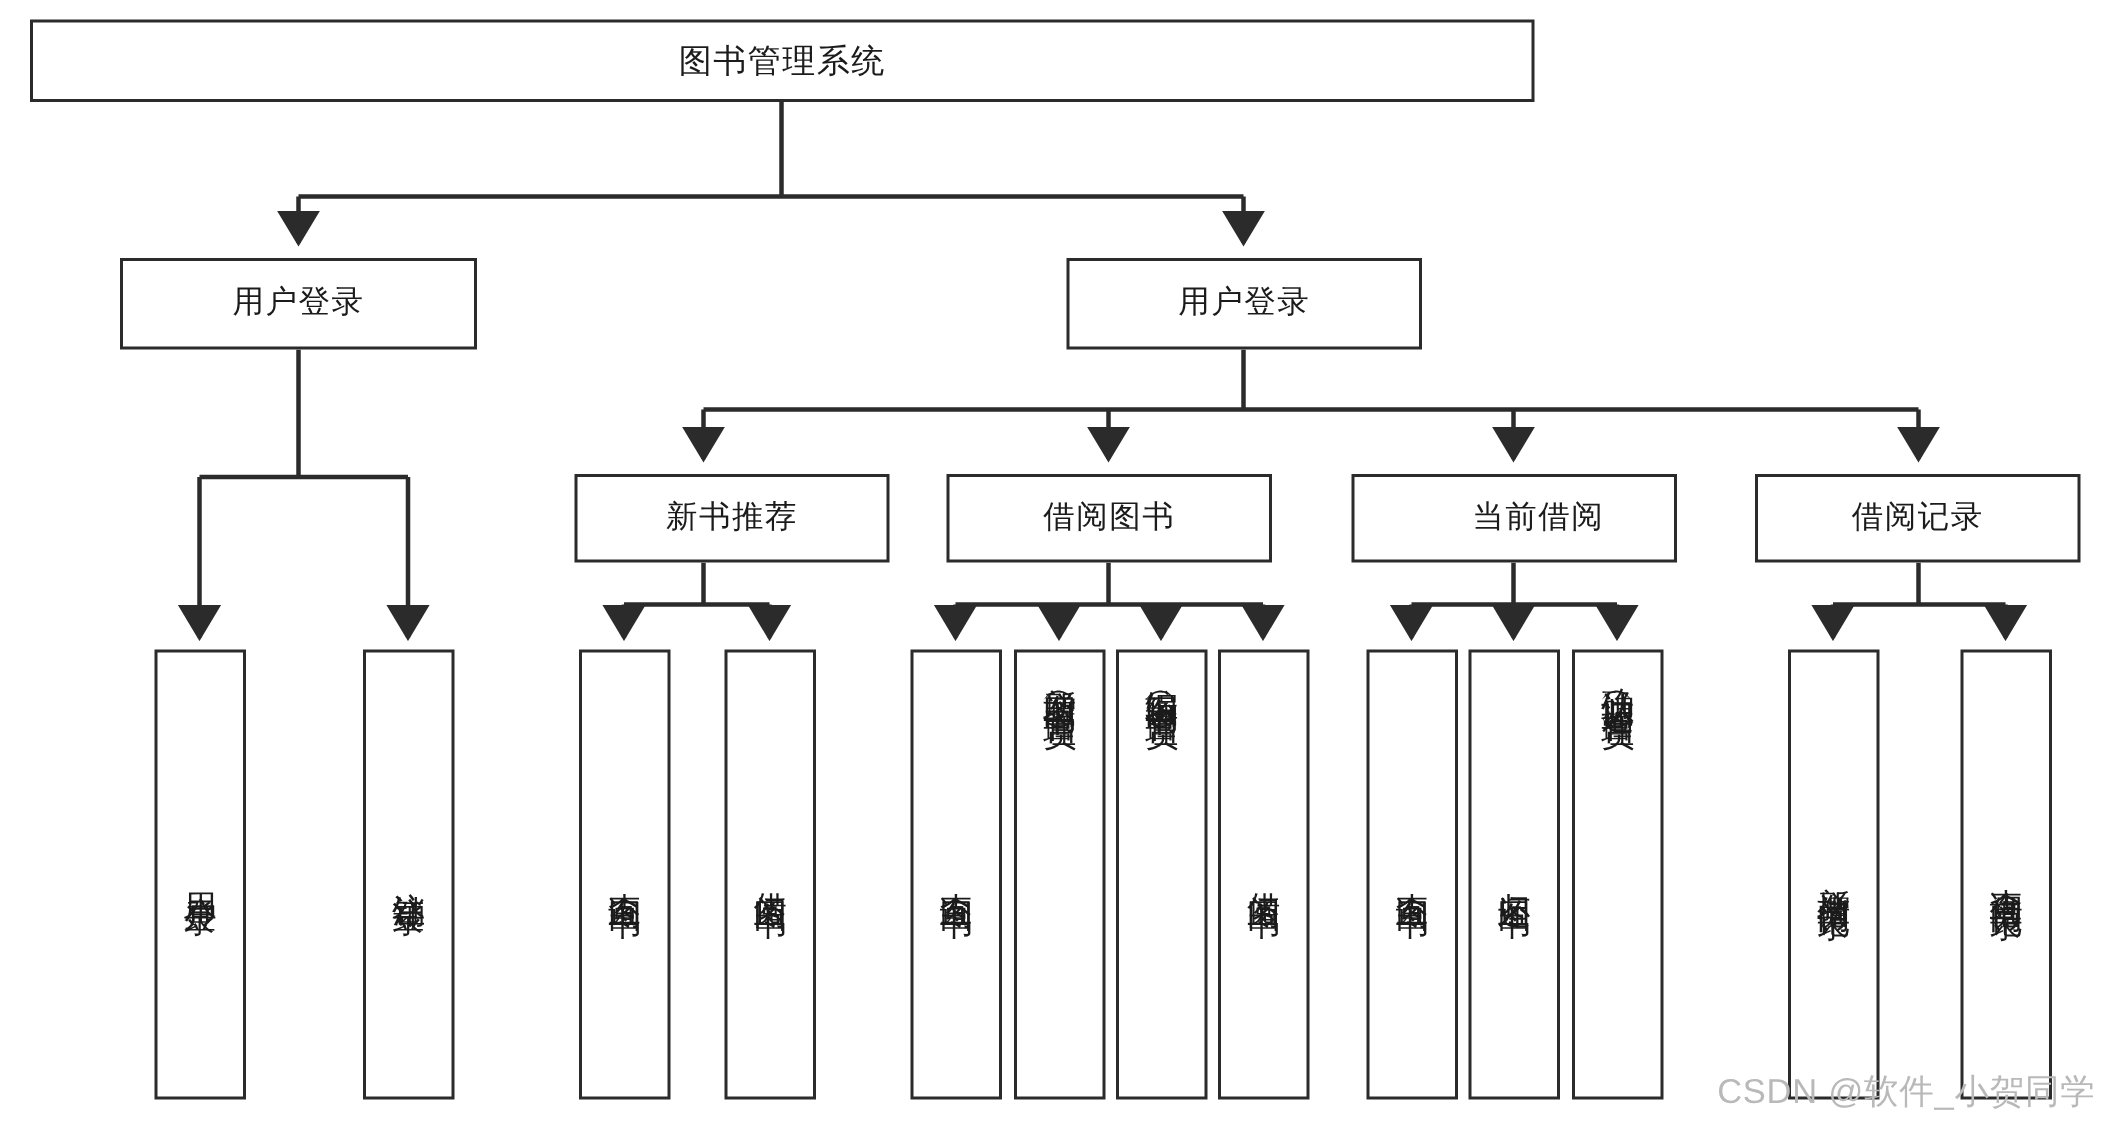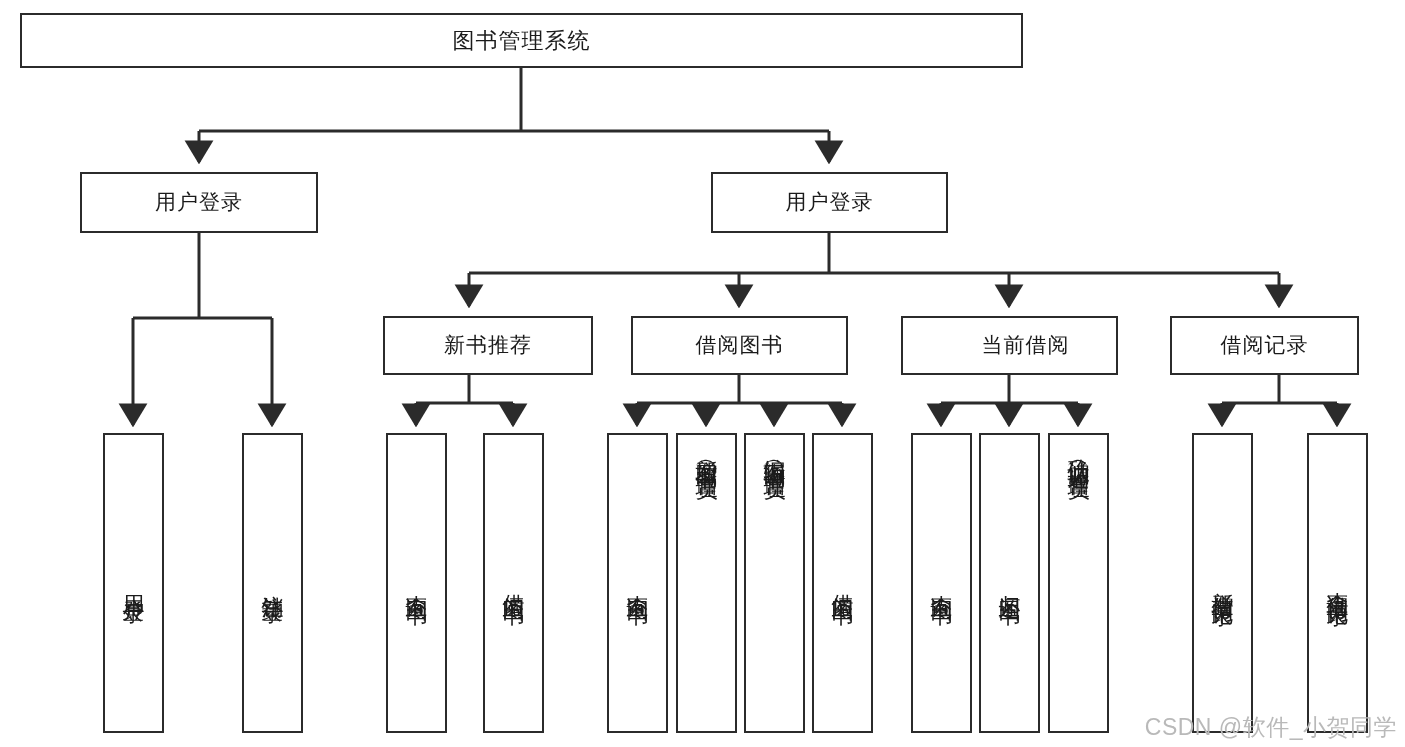--- a/index.html
+++ b/index.html
@@ -123,21 +123,21 @@
 
   <div class="node h-node" style="left:383px;top:316px;width:210px;height:59px;">
     <span class="lbl">新书推荐</span>
   </div>
   <div class="node h-node" style="left:631px;top:316px;width:217px;height:59px;">
     <span class="lbl">借阅图书</span>
   </div>
   <div class="node h-node" style="left:901px;top:316px;width:217px;height:59px;padding-left:32px;">
     <span class="lbl">当前借阅</span>
   </div>
-  <div class="node h-node" style="left:1170px;top:316px;width:189px;height:59px;">
+  <div class="node h-node" style="left:1170px;top:316px;width:217px;height:59px;">
     <span class="lbl">借阅记录</span>
   </div>
 
   <div class="node v-node mid" style="left:103px;top:433px;width:61px;height:300px;">
     <span class="lbl">用户登录</span>
   </div>
   <div class="node v-node mid" style="left:242px;top:433px;width:61px;height:300px;">
     <span class="lbl">注销登录</span>
   </div>
 

